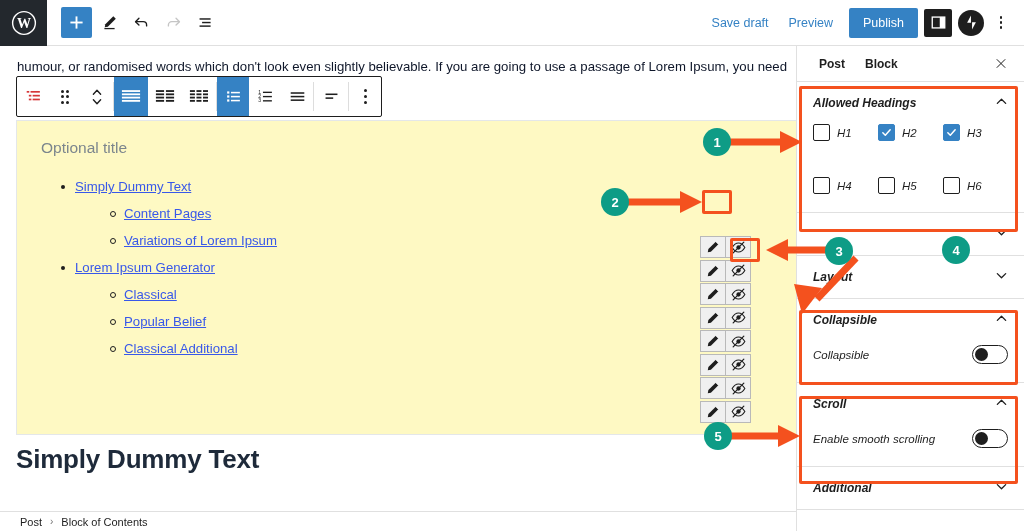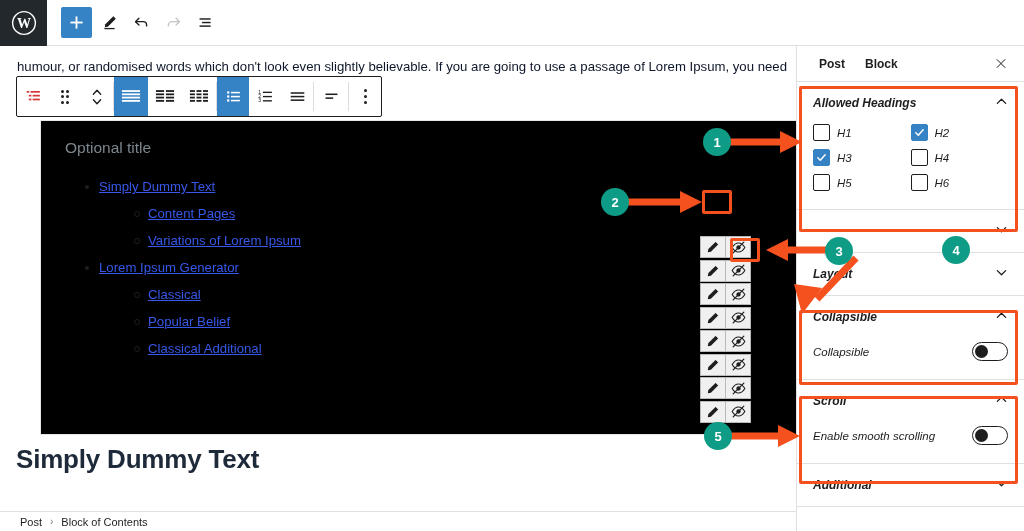--- a/index.html
+++ b/index.html
@@ -85,21 +85,21 @@
   .bt-item.active { background: #3582c4; }
   .bt-item.active svg rect, .bt-item.active svg circle { fill: #fff; }
   .bt-vdots { display: flex; flex-direction: column; gap: 3px; align-items: center; }
   .bt-vdots i { width: 3px; height: 3px; background: #1e1e1e; border-radius: 50%; }
   .bt-grid6 { display: grid; grid-template-columns: 3px 3px; gap: 2.5px; }
   .bt-grid6 i { width: 3px; height: 3px; background: #1e1e1e; border-radius: 50%; }
 
   
   .tocblock {
     position: absolute; left: 16px; top: 74px; width: 908px; height: 315px;
-    background: #000000; border: 1px solid #e4e7e9; margin-left: 24px;
+    background: #fef9c3; border: 1px solid #e4e7e9;
   }
   .toc-title {
     color: #7c868d; font-size: 15.5px; padding: 18px 0 0 24px;
     font-family: "Liberation Sans", sans-serif;
   }
   .toc-list { margin: 20px 0 0 0; padding: 0 0 0 42px; list-style: none; }
   .toc-l1 { position: relative; margin: 0 0 9px 0; padding-left: 16px; }
   .toc-l1::before {
     content: ""; position: absolute; left: 2px; top: 8px;
     width: 4px; height: 4px; background: #1e1e1e; border-radius: 50%;
@@ -162,21 +162,21 @@
     justify-content: center; cursor: pointer; background: none; border: none;
   }
   .panel { border-bottom: 1px solid #e0e0e0; font-style: italic; }
   .panel-head {
     height: 42px; display: flex; align-items: center; padding: 0 16px; cursor: pointer;
   }
   .panel-title { font-size: 12px; font-weight: bold; color: #1e1e1e; }
   .panel-chev { margin-left: auto; }
   .panel-body { padding: 0 16px 18px 16px; }
 
-  .cb-grid { display: grid; grid-template-columns: 1fr 1fr; row-gap: 8px; }
+  .cb-grid { display: grid; grid-template-columns: 1fr 1fr 1fr; row-gap: 36px; }
   .cb-item { display: flex; align-items: center; gap: 7px; cursor: pointer; }
   .cb-box {
     width: 17px; height: 17px; border: 1.5px solid #1e1e1e; border-radius: 2px;
     background: #fff; display: flex; align-items: center; justify-content: center;
     flex: 0 0 17px;
   }
   .cb-box.checked { background: #3582c4; border-color: #3582c4; }
   .cb-label { font-size: 11.5px; color: #1e1e1e; }
 
   .row-toggle {
@@ -247,20 +247,43 @@
         <svg width="17" height="17" viewBox="0 0 20 20">
           <rect x="3" y="5" width="13" height="1.7" fill="#1e1e1e"></rect>
           <rect x="6" y="9.2" width="10" height="1.7" fill="#1e1e1e"></rect>
           <rect x="3" y="13.4" width="13" height="1.7" fill="#1e1e1e"></rect>
         </svg>
       </button>
     </div>
 
     <div class="tb-spacer"></div>
 
+    <div class="tb-right">
+      <button class="linkbtn">Save draft</button>
+      <button class="linkbtn">Preview</button>
+      <button class="publish-btn">Publish</button>
+      <div class="sq-btn">
+        <svg width="15" height="15" viewBox="0 0 18 18">
+          <rect x="1.5" y="2.5" width="15" height="13" fill="none" stroke="#fff" stroke-width="1.6"></rect>
+          <rect x="10.5" y="2.5" width="6" height="13" fill="#fff"></rect>
+        </svg>
+      </div>
+      <div class="circ-btn">
+        <svg width="19" height="19" viewBox="0 0 20 20">
+          <circle cx="10" cy="10" r="9.4" fill="#1e1e1e"></circle>
+          <path d="M9.4 2.6 L9.4 10.3 L5.4 10.3 Z" fill="#fff"></path>
+          <path d="M10.6 17.4 L10.6 9.7 L14.6 9.7 Z" fill="#fff"></path>
+        </svg>
+      </div>
+      <button class="dots-btn">
+        <i></i>
+          <i></i>
+          <i></i>
+      </button>
+    </div>
   </div>
 
   <div class="canvas">
 
     <div class="para-top">
       <span>humour, or randomised words which don't look even slightly believable. If you are going to use a passage of Lorem Ipsum, you need</span>
     </div>
     <div class="para-cont">dle of text.</div>
 
     <div class="blocktoolbar">

